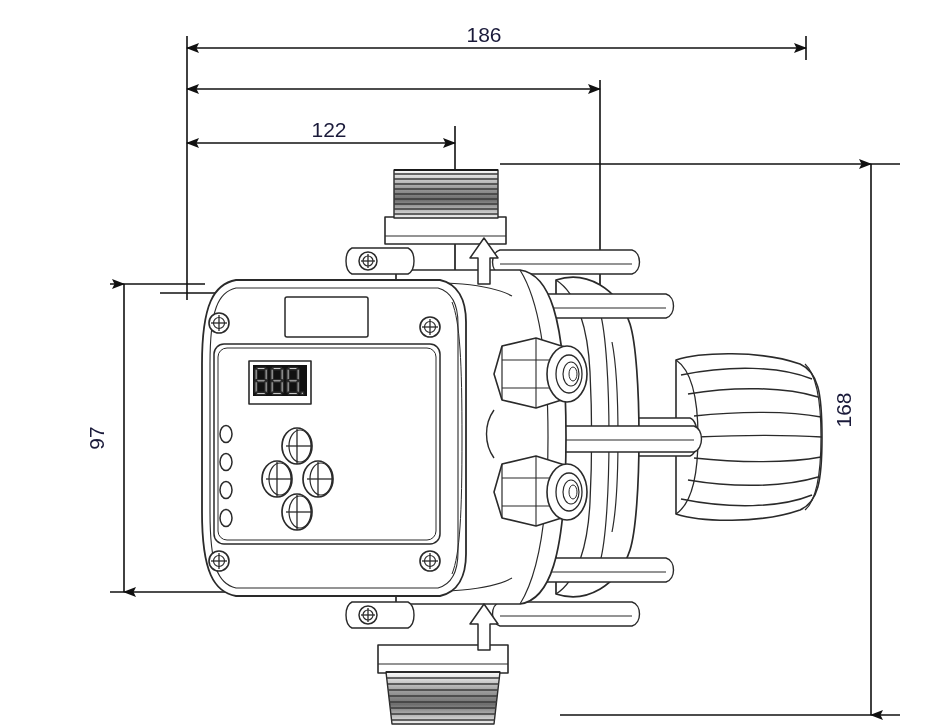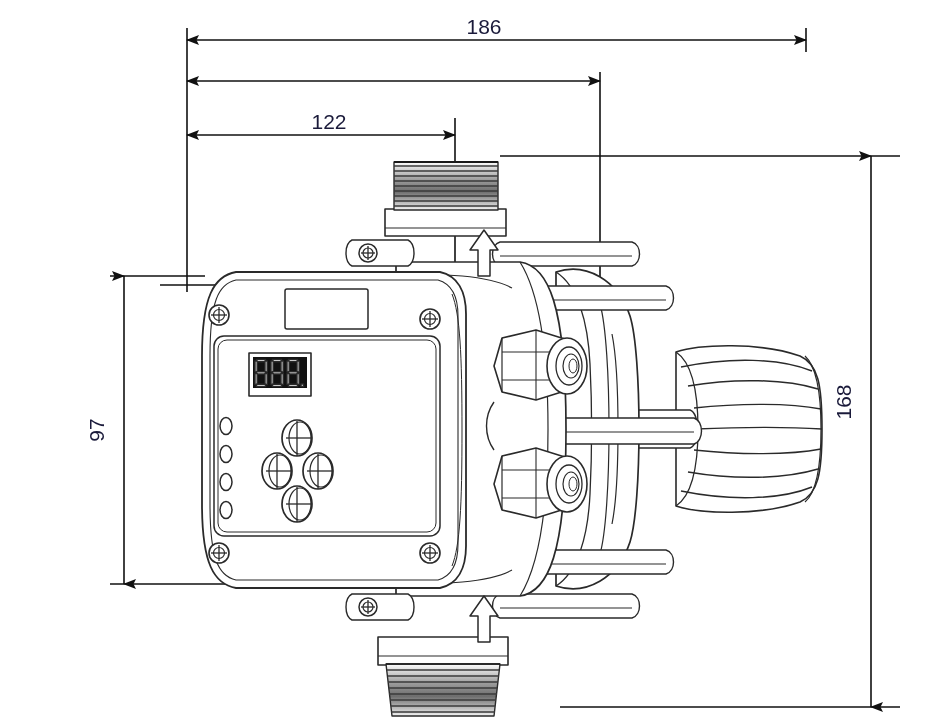--- a/index.html
+++ b/index.html
@@ -2,21 +2,21 @@
 <html><head>
 <meta charset="utf-8">
 <title>Pump Controller Dimensional Drawing</title>
 <style>
   html,body{margin:0;padding:0;background:#ffffff;}
   body{
     width:944px;height:725px;
     font-family:"Liberation Sans", sans-serif;
     overflow:hidden;position:relative;
   }
-  #stage{position:absolute;left:0;top:4px;width:944px;height:526px;}
+  #stage{position:absolute;left:0;top:12px;width:944px;height:526px;}
   svg#drawing{display:block;width:944px;height:725px;}
   .dimtext{
     font-family:"Liberation Sans", sans-serif;
     font-size:21px;
     fill:#1a1a3a;
   }
 </style>
 </head>
 <body>
 

